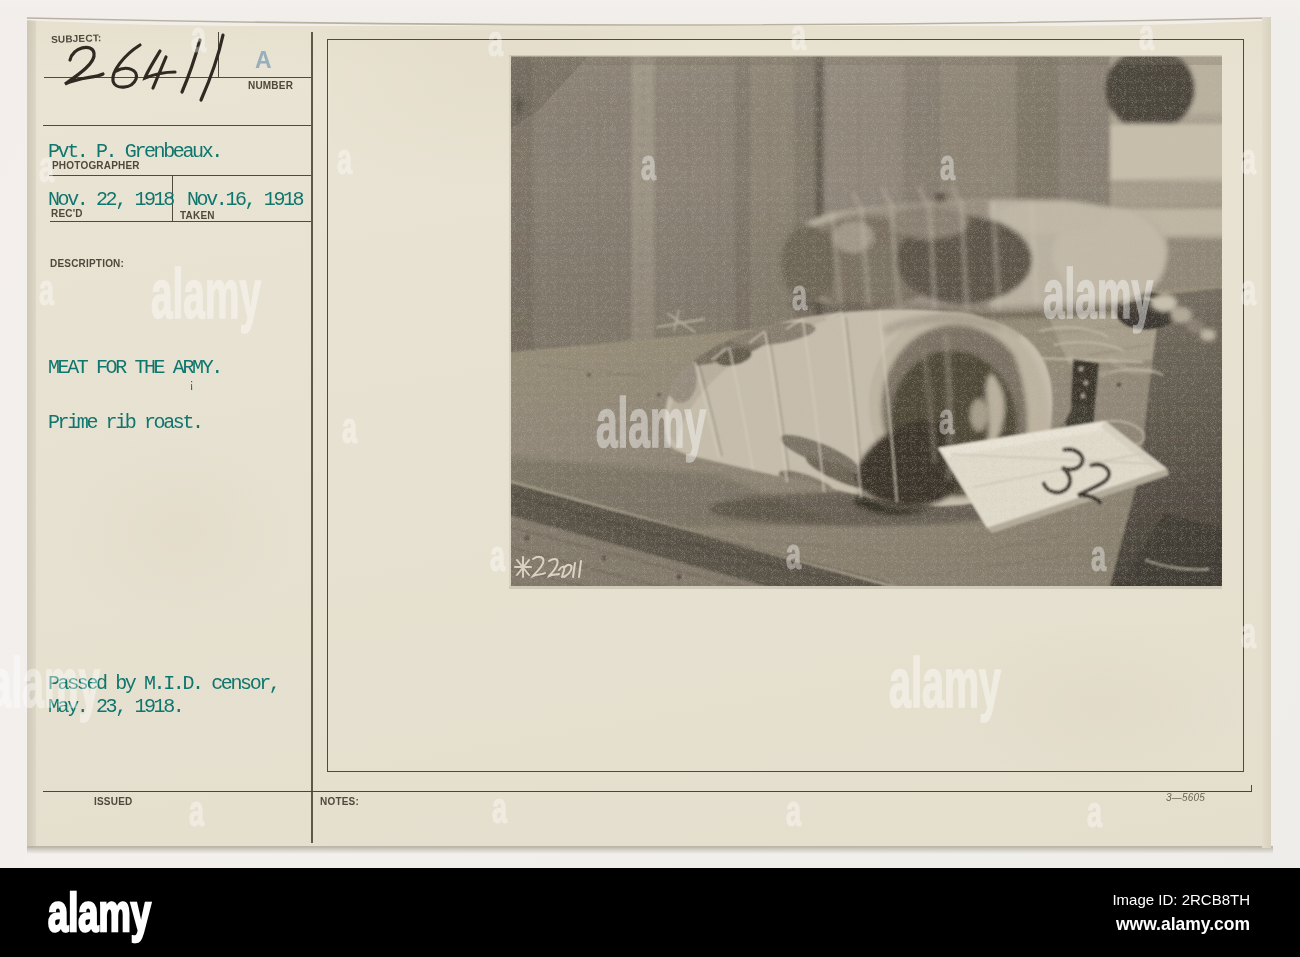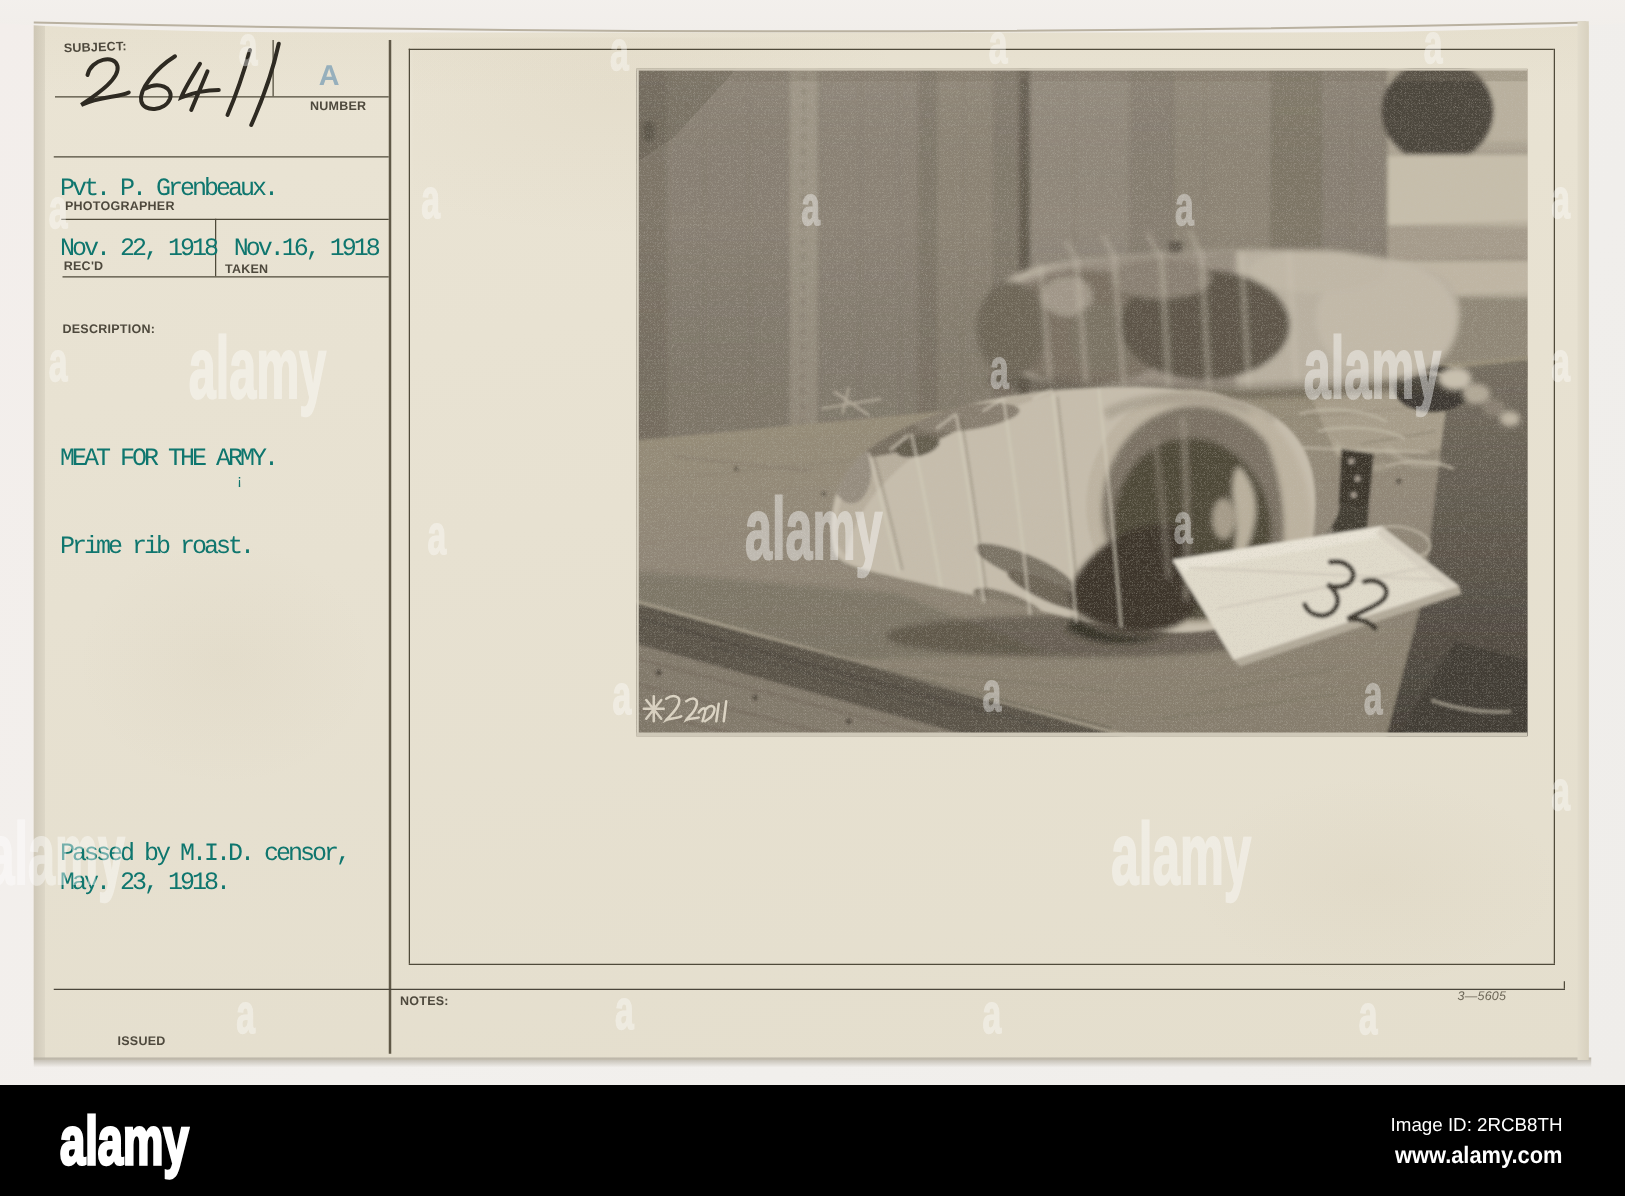--- a/index.html
+++ b/index.html
@@ -46,31 +46,31 @@
   <div class="ln" style="left:327px;top:39px;width:1px;height:732px;"></div>
   <div class="ln" style="left:1243px;top:39px;width:1px;height:732px;"></div>
   <div class="ln" style="left:327px;top:771px;width:917px;height:1px;"></div>
 
   <div class="lbl" style="left:51px;top:33px;transform:rotate(-2deg);">SUBJECT:</div>
   <div class="lbl" style="left:248px;top:32px;margin-top:48px;">NUMBER</div>
   <div class="lbl" style="left:52px;top:160px;">PHOTOGRAPHER</div>
   <div class="lbl" style="left:51px;top:208px;">REC'D</div>
   <div class="lbl" style="left:180px;top:210px;">TAKEN</div>
   <div class="lbl" style="left:50px;top:258px;">DESCRIPTION:</div>
-  <div class="lbl" style="left:49px;top:828px;padding-left:45px;">ISSUED</div>
+  <div class="lbl" style="left:49px;top:796px;padding-left:45px;">ISSUED</div>
   <div class="lbl" style="left:320px;top:796px;">NOTES:</div>
   <div class="lbl" style="left:1166px;top:792px;font-weight:normal;color:#6b6556;font-size:10px;font-style:italic;">3—5605</div>
   <div style="position:absolute;left:255px;top:47px;font-size:23px;font-weight:bold;color:#96afbc;font-family:'Liberation Sans',sans-serif;">A</div>
 
   <div class="tw" style="left:48px;top:140px;">Pvt. P. Grenbeaux.</div>
   <div class="tw" style="left:48px;top:188px;">Nov. 22, 1918</div>
   <div class="tw" style="left:187px;top:188px;">Nov.16, 1918</div>
   <div class="tw" style="left:48px;top:356px;">MEAT FOR THE ARMY.</div>
   <div class="tw" style="left:188px;top:378px;font-size:12px;">¡</div>
-  <div class="tw" style="left:48px;top:426px;">Prime rib roast.</div>
+  <div class="tw" style="left:48px;top:411px;">Prime rib roast.</div>
   <div class="tw" style="left:48px;top:672px;">Passed by M.I.D. censor,</div>
   <div class="tw" style="left:48px;top:695px;">May. 23, 1918.</div>
 
   <svg style="position:absolute;left:50px;top:30px;" width="230" height="80" viewBox="0 0 230 80">
     <g fill="none" stroke="#2e2a22" stroke-width="3.2" stroke-linecap="round">
       <path d="M20 30 C 23 17, 42 13, 44 23 C 46 33, 28 45, 15 54 C 30 47, 45 48, 53 44"></path>
       <path d="M90 15 C 74 25, 61 42, 63 51 C 65 60, 82 59, 86 49 C 89 40, 77 35, 66 41"></path>
       <path d="M110 21 C 104 31, 97 42, 95 48 C 105 44, 116 42, 125 42 M116 27 L 103 58"></path>
       <path d="M150 10 C 145 28, 138 48, 132 62"></path>
       <path d="M173 5 C 168 28, 159 52, 151 70"></path>

